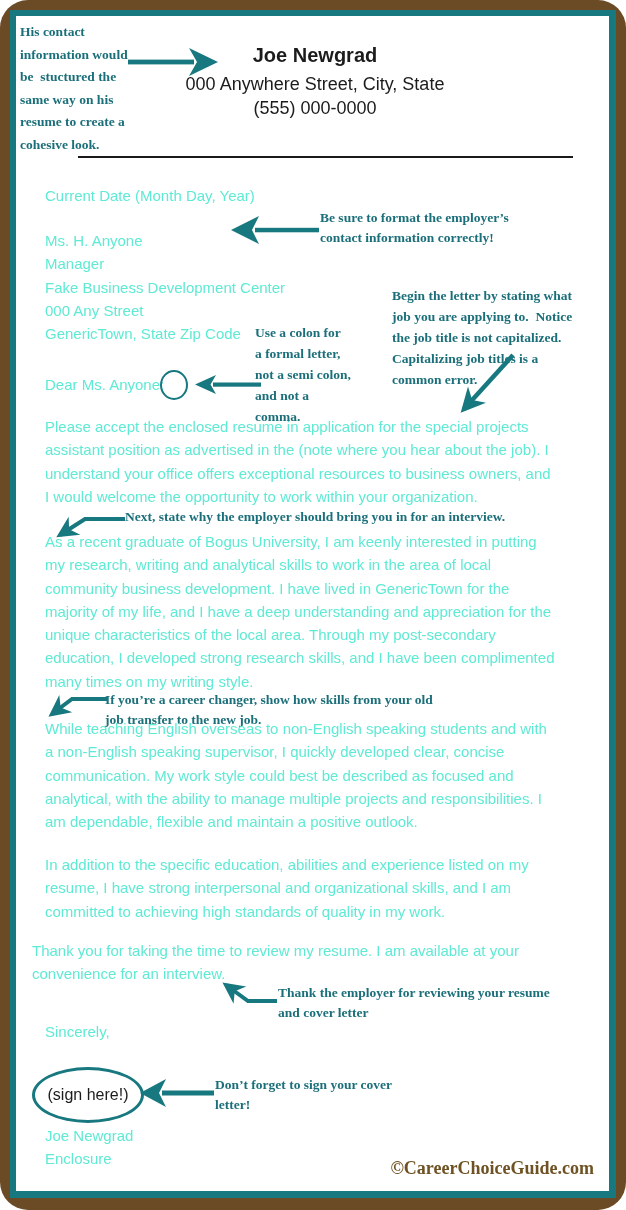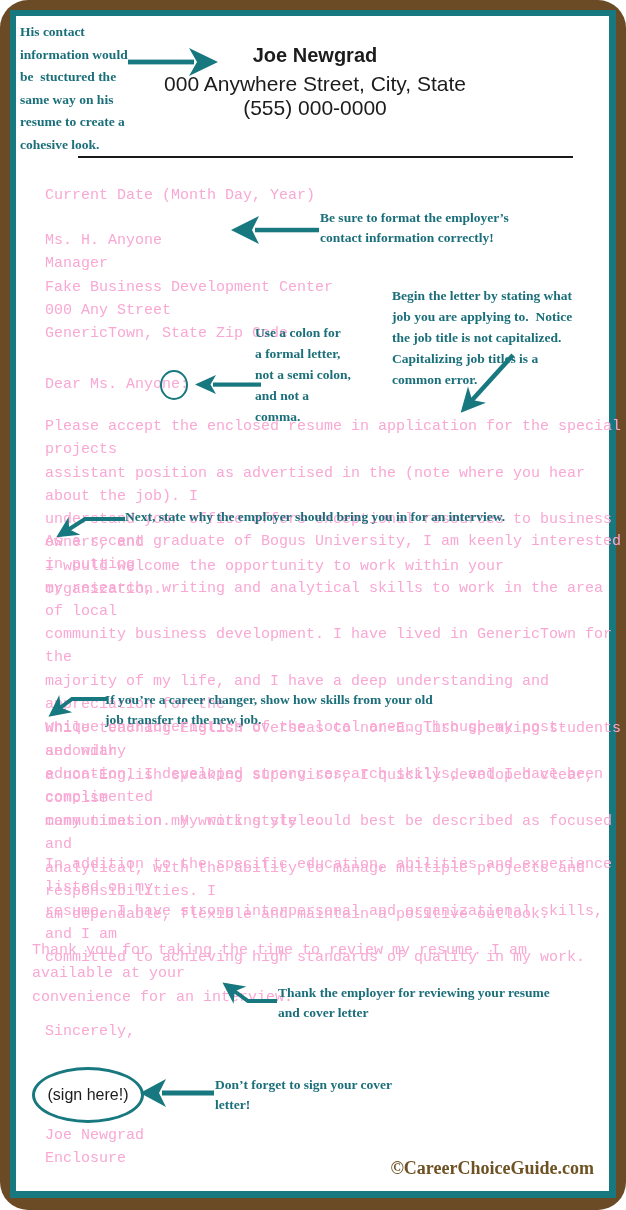--- a/index.html
+++ b/index.html
@@ -2,30 +2,30 @@
 <html><head>
 <meta charset="utf-8">
 <style>
   html,body{margin:0;padding:0;}
   #page{position:relative;width:626px;height:1210px;overflow:hidden;
         font-family:"Liberation Sans",sans-serif;background:#6b4a26;border-radius:28px;}
   .frame-teal{position:absolute;left:10px;top:10px;right:10px;bottom:12px;background:#17787f;}
   .paper{position:absolute;left:16px;top:16px;right:17px;bottom:19px;background:#ffffff;}
   .abs{position:absolute;}
   
-  .body-text{font-size:15px;line-height:23.3px;color:#f9a8d4;white-space:pre-wrap;font-family:Liberation Mono, monospace;}
+  .body-text{font-size:15px;line-height:23.3px;color:#5eead4;white-space:pre-wrap;}
   
   .ann{font-family:"Liberation Serif",serif;font-weight:bold;font-size:13.5px;
        line-height:20px;color:#1b6f7a;white-space:pre-wrap;}
   .ann-lh21{line-height:21px;}
   .ann-lh22{line-height:22.5px;}
   
   .header{left:115px;top:42px;width:400px;text-align:center;color:#1c1c1c;}
   .header .name{font-size:20px;font-weight:bold;line-height:26px;margin-bottom:4px;}
-  .header .hline{font-size:21px;line-height:24px;}
+  .header .hline{font-size:18px;line-height:24px;}
   .rule{left:78px;top:156px;width:495px;height:2px;background:#1a1a1a;}
   
   .colon-circle{left:160px;top:370px;width:24px;height:26px;border:2px solid #17787f;border-radius:50%;}
   
   .sign-oval{left:32px;top:1067px;width:106px;height:50px;border:3px solid #17787f;border-radius:50%;
              display:flex;align-items:center;justify-content:center;font-size:16px;color:#1c1c1c;}
   .copyright{right:32px;top:1158px;font-family:"Liberation Serif",serif;font-weight:bold;
              font-size:18px;color:#6e5223;}
   svg{display:block;overflow:visible;}
 </style>

